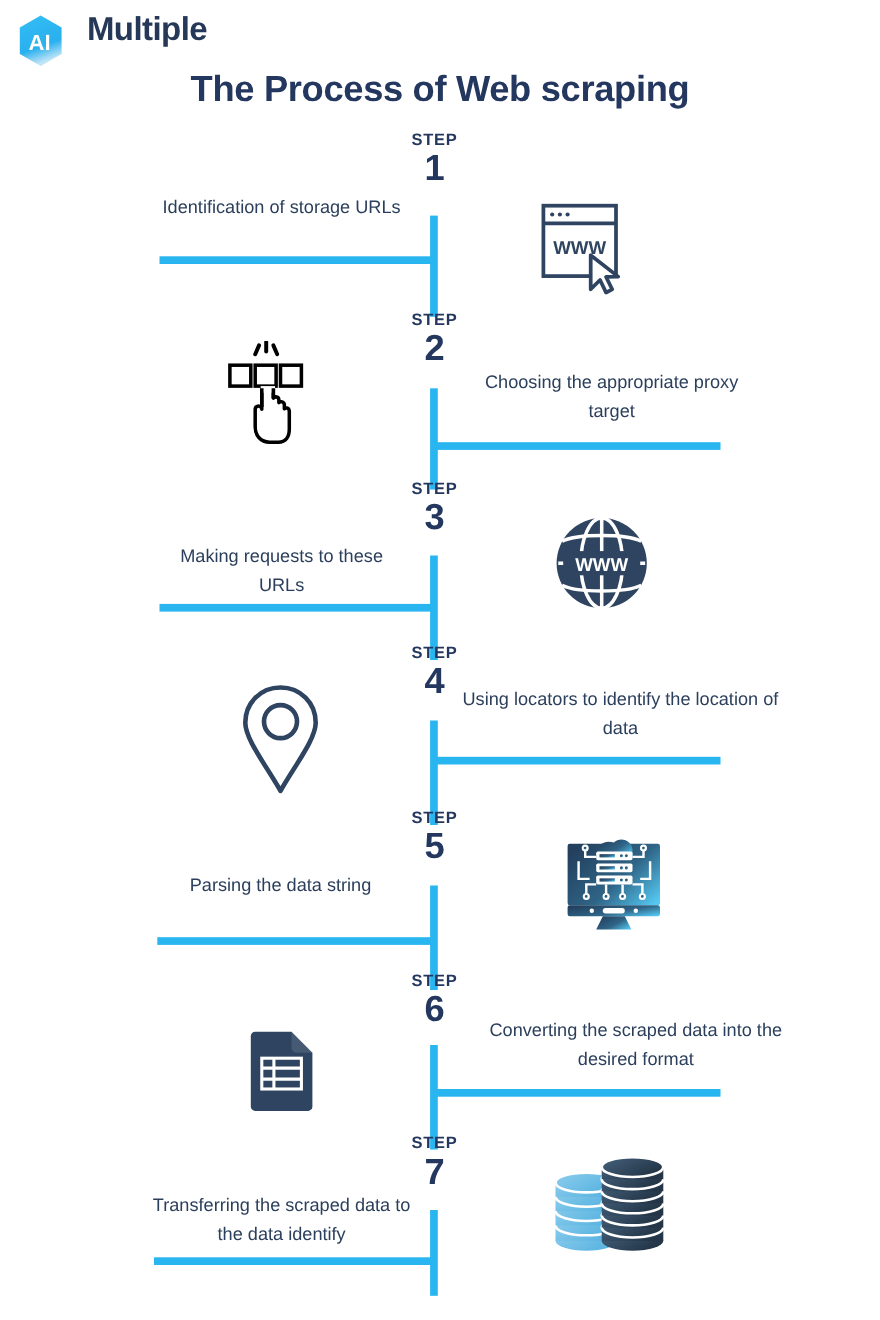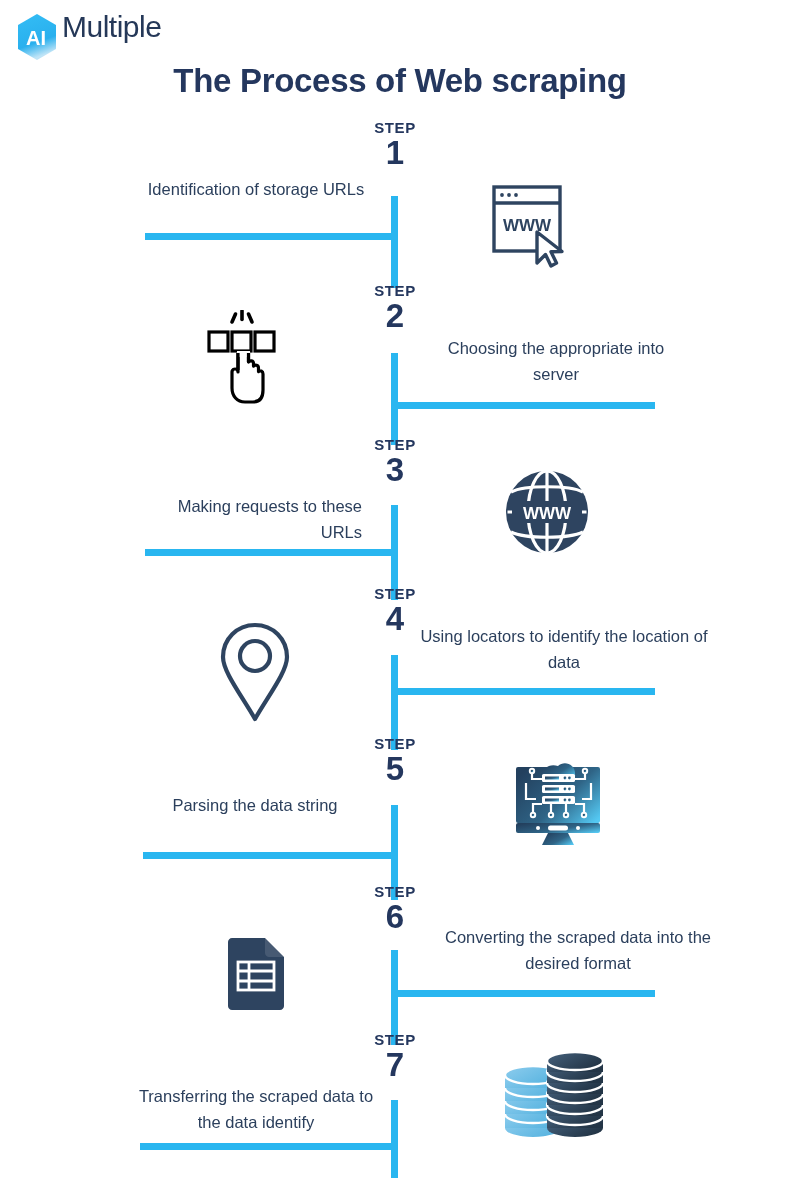--- a/index.html
+++ b/index.html
@@ -9,22 +9,22 @@
     font-family:"Liberation Sans", sans-serif;
     overflow:hidden;
     position:relative;
     color:#2b3f5c;
   }
   
   #logo{position:absolute;left:12px;top:12px;display:flex;align-items:flex-start;height:48px;}
   #logo .hex{width:50px;height:54px;position:relative;flex:0 0 auto;}
   #logo .hex svg{display:block;}
   #logo .brand{
-    font-size:30px;font-weight:normal;color:#253858;letter-spacing:-0.5px;
-    margin-left:0;line-height:1;
+    font-size:30px;font-weight:bold;color:#253858;letter-spacing:-0.5px;
+    margin-left:17px;line-height:1;
   }
   
   #page-title{
     position:absolute;left:0;top:62px;width:800px;text-align:center;
     font-size:33px;font-weight:bold;color:#24375e;letter-spacing:-0.3px;
     box-sizing:border-box;
   }
   
   #timeline{position:absolute;left:0;top:0;width:800px;height:844px;}
   .spine{
@@ -101,21 +101,21 @@
         <path d="M47 48 L47 79 L55.5 70.5 L61 82 L66.5 79 L61 67.8 L72 67.5 Z" fill="#ffffff" stroke="#2e4460" stroke-width="3.4" stroke-linejoin="round"></path>
       </svg>
     </div>
   </div>
 
   <div class="step">
     <div class="step-badge" style="top:283px;">
       <div class="step-word">STEP</div>
       <div class="step-num">2</div>
     </div>
-    <div class="caption" style="left:425px;top:336px;width:262px;">Choosing the appropriate into server</div>
+    <div class="caption" style="left:425px;top:336px;width:262px;">Choosing the appropriate proxy target</div>
     <div class="arm" style="left:395px;top:402px;width:260px;"></div>
     <div class="icon-box" style="left:205px;top:310px;">
       <svg width="76" height="96" viewBox="0 0 76 96">
         <g stroke="#000000" stroke-width="3.2" fill="none">
           <rect x="4" y="22" width="19" height="19"></rect>
           <rect x="27" y="22" width="19" height="19"></rect>
           <rect x="50" y="22" width="19" height="19"></rect>
         </g>
         <g stroke="#000000" stroke-width="3.6" stroke-linecap="round">
           <line x1="27" y1="12" x2="30.5" y2="4"></line>
@@ -134,21 +134,21 @@
         <path d="M33 43 L33 60 M43.5 43 L43.5 52" stroke="#000000" stroke-width="3.2" fill="none"></path>
       </svg>
     </div>
   </div>
 
   <div class="step">
     <div class="step-badge" style="top:437px;">
       <div class="step-word">STEP</div>
       <div class="step-num">3</div>
     </div>
-    <div class="caption" style="left:150px;top:494px;width:212px;text-align:right;">Making requests to these URLs</div>
+    <div class="caption" style="left:150px;top:494px;width:212px;">Making requests to these URLs</div>
     <div class="arm" style="left:145px;top:549px;width:250px;"></div>
     <div class="icon-box" style="left:503px;top:468px;">
       <svg width="88" height="88" viewBox="0 0 88 88">
         <circle cx="44" cy="44" r="41" fill="#2e4460"></circle>
         <g stroke="#ffffff" stroke-width="3.2" fill="none">
           <ellipse cx="44" cy="44" rx="19" ry="41"></ellipse>
           <line x1="44" y1="3" x2="44" y2="85"></line>
           <path d="M8 24 C22 17 66 17 80 24"></path>
           <path d="M4.5 44 L83.5 44"></path>
           <path d="M8 64 C22 71 66 71 80 64"></path>

